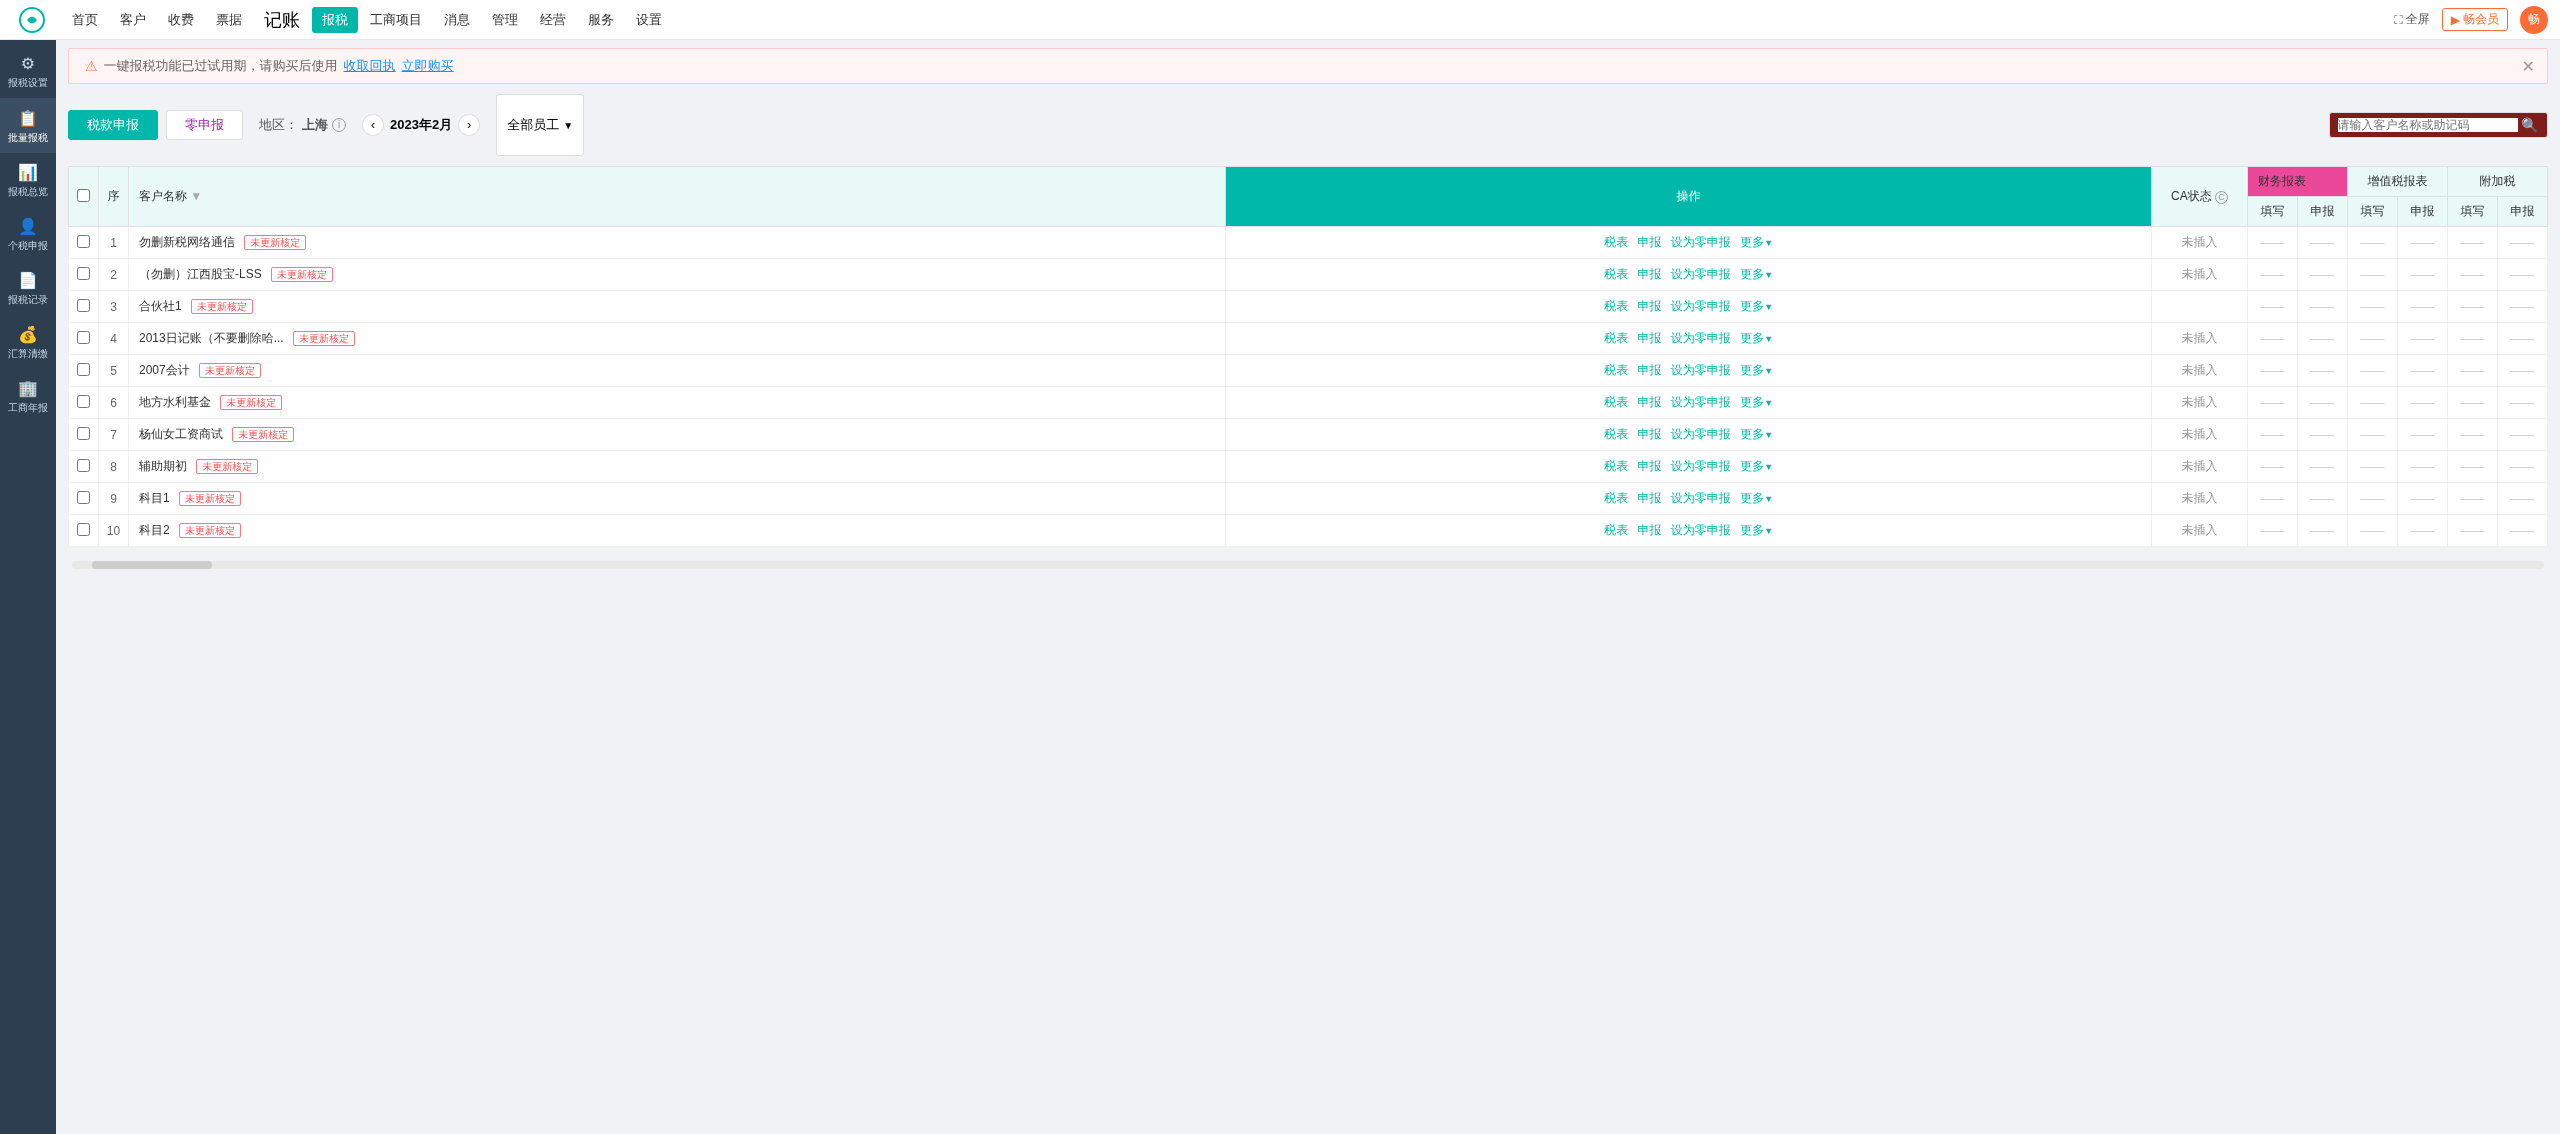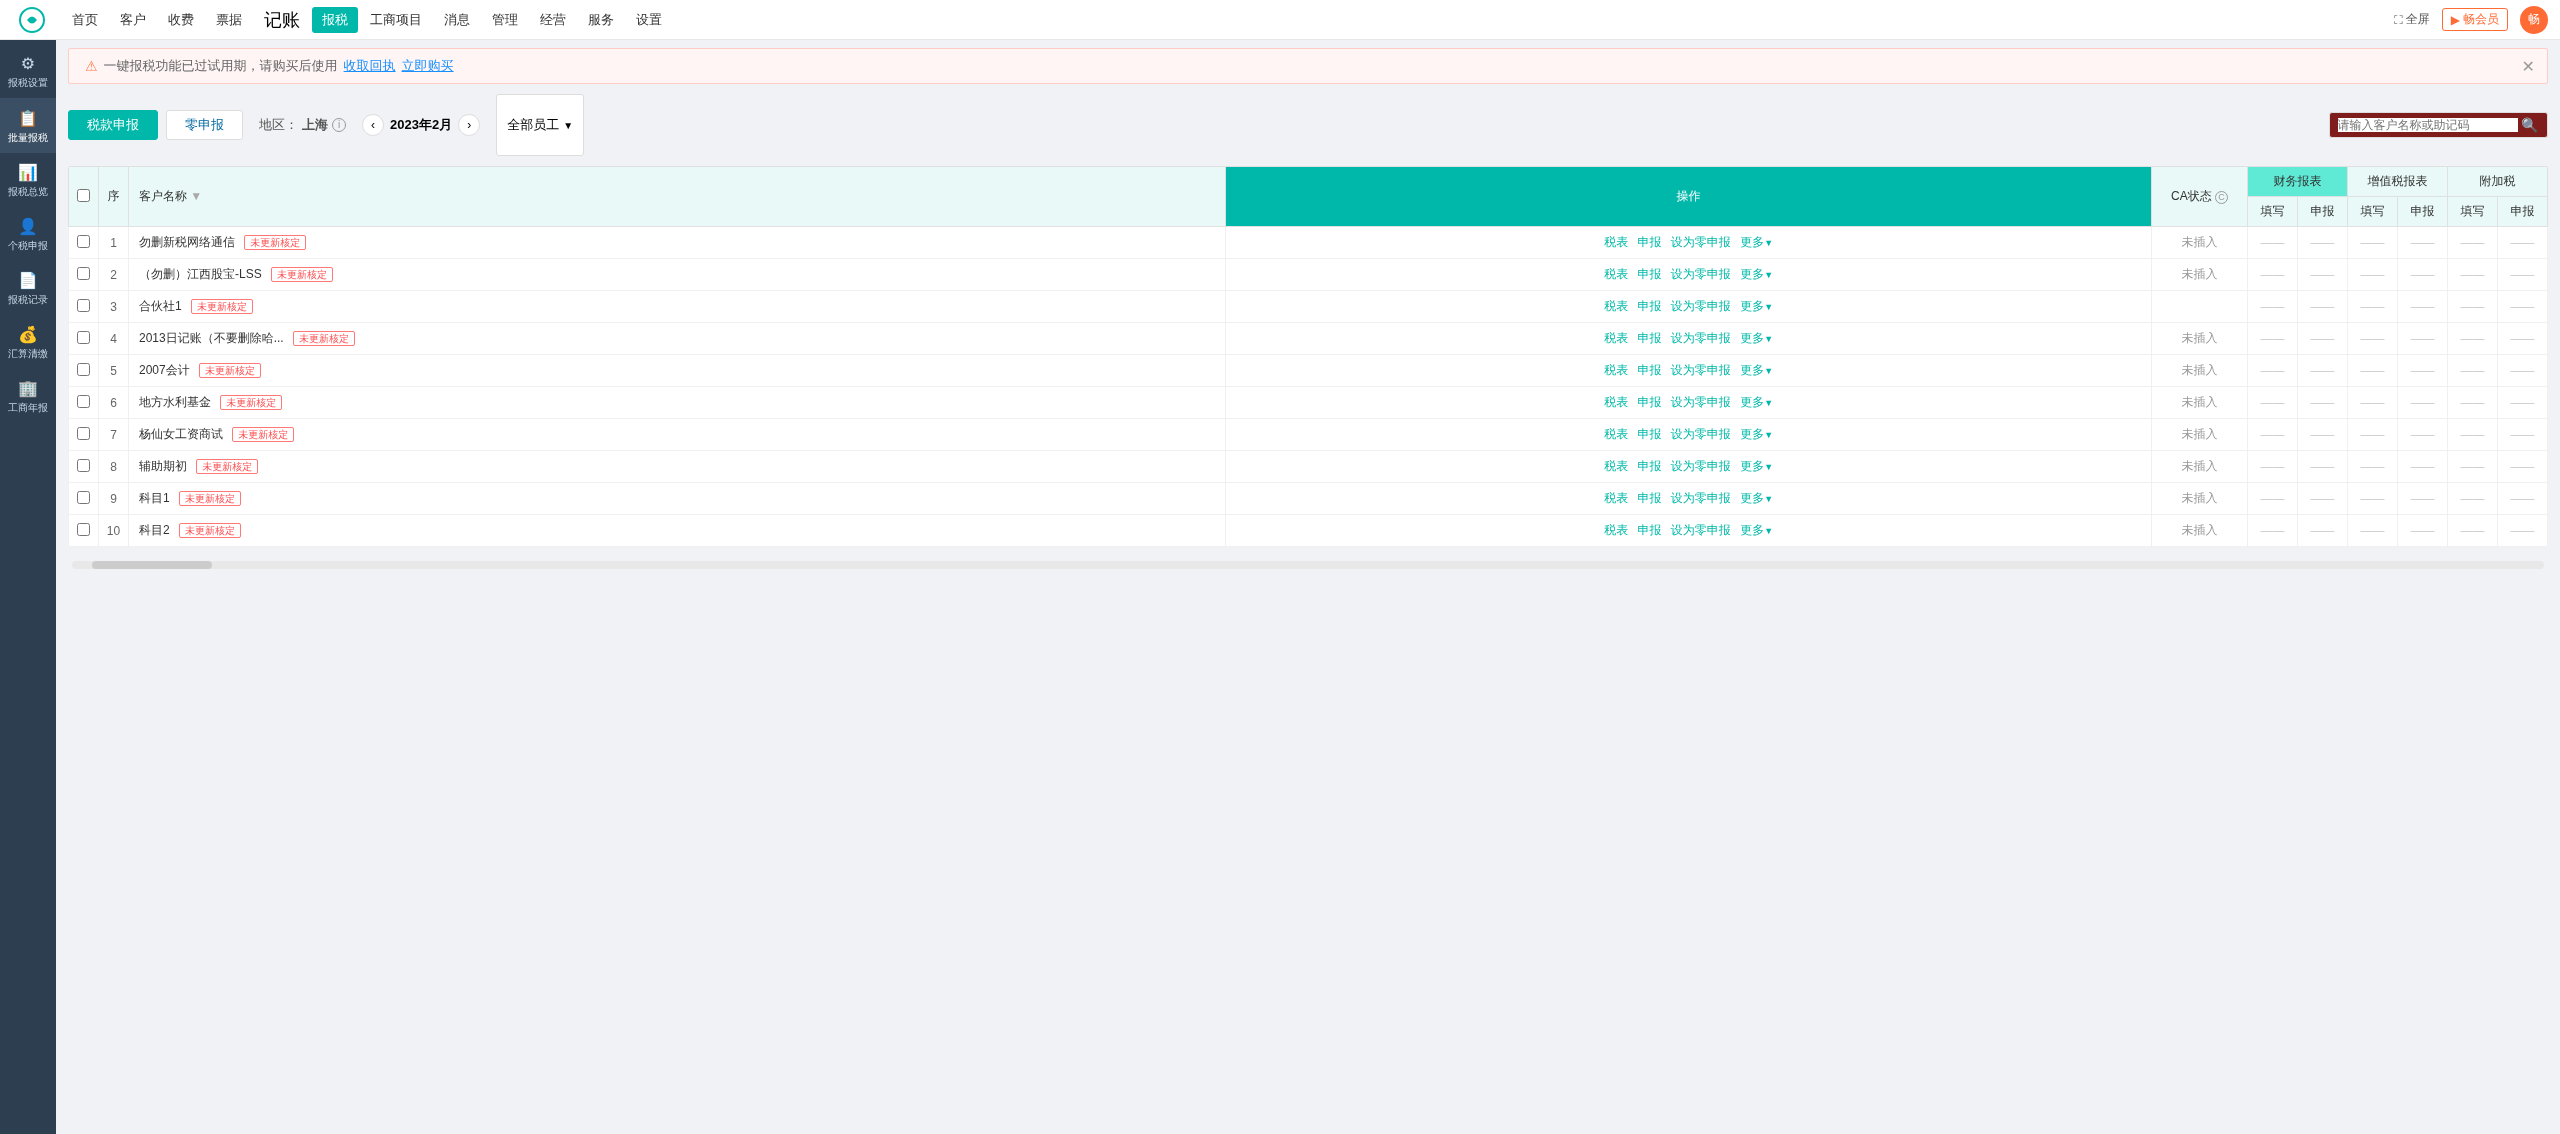--- a/index.html
+++ b/index.html
@@ -85,21 +85,21 @@
       <div style="background:#fff5f5;border:1px solid #ffccc7;padding:8px 16px;display:flex;align-items:center;gap:6px;font-size:13px;margin:8px 12px 0;border-radius:2px;position:relative;">
         <span style="color:#ff7a45;font-size:14px;">⚠</span>
         <span style="color:#666;">一键报税功能已过试用期，请购买后使用</span>
         <span style="color:#1890ff;cursor:pointer;text-decoration:underline;">收取回执</span>
         <span style="color:#1890ff;cursor:pointer;text-decoration:underline;">立即购买</span>
         <span style="position:absolute;right:12px;cursor:pointer;color:#999;font-size:16px;">✕</span>
       </div>
 
       <div style="display:flex;align-items:center;gap:8px;padding:10px 12px;">
         <button style="padding:5px 18px;border-radius:3px;border:1px solid #00b8a9;background:#00b8a9;cursor:pointer;font-size:13px;color:#fff;">税款申报</button>
-        <button style="padding:5px 18px;border-radius:3px;border:1px solid #ddd;background:#fff;cursor:pointer;font-size:13px;color:#0369a1;">零申报</button>
+        <button style="padding:5px 18px;border-radius:3px;border:1px solid #ddd;background:#fff;cursor:pointer;font-size:13px;color:#a21caf;">零申报</button>
         <div style="font-size:13px;color:#555;display:flex;align-items:center;gap:4px;margin-left:8px;">
           <span>地区：</span>
           <span style="font-weight:bold;">上海</span>
           <span style="display:inline-block;width:14px;height:14px;border-radius:50%;border:1px solid #999;text-align:center;line-height:12px;font-size:10px;color:#999;cursor:pointer;">i</span>
         </div>
         <div style="display:flex;align-items:center;gap:6px;margin-left:8px;">
           <button style="width:22px;height:22px;border:1px solid #ddd;background:#fff;border-radius:50%;display:flex;align-items:center;justify-content:center;cursor:pointer;font-size:12px;">‹</button>
           <span style="font-weight:bold;font-size:13px;">2023年2月</span>
           <button style="width:22px;height:22px;border:1px solid #ddd;background:#fff;border-radius:50%;display:flex;align-items:center;justify-content:center;cursor:pointer;font-size:12px;">›</button>
         </div>
@@ -122,21 +122,21 @@
                 <input type="checkbox" style="">
               </th>
               <th rowspan="3" style="padding:8px 6px;background:#e8f9f7;border:1px solid #e0e0e0;font-weight:normal;color:#333;width:30px;">序</th>
               <th rowspan="3" style="padding:8px 10px;background:#e8f9f7;border:1px solid #e0e0e0;font-weight:normal;color:#333;text-align:left;min-width:160px;">
                 客户名称 <span style="cursor:pointer;color:#aaa;">▼</span>
               </th>
               <th rowspan="3" style="padding:8px 10px;background:#00b8a9;border:1px solid #e0e0e0;font-weight:normal;color:#fff;min-width:200px;">操作</th>
               <th rowspan="3" style="padding:8px 19px;background:#e8f9f7;border:1px solid #e0e0e0;font-weight:normal;color:#333;width:80px;">
                 CA状态 <span style="display:inline-block;width:13px;height:13px;border-radius:50%;border:1px solid #999;text-align:center;line-height:11px;font-size:9px;color:#999;cursor:pointer;">C</span>
               </th>
-              <th colspan="2" style="padding:6px 10px;background:#5eead4;border:1px solid #e0e0e0;font-weight:normal;color:#333;text-align:center;">财务报表</th>
+              <th colspan="2" style="padding:6px 10px;background:#ec4899;border:1px solid #e0e0e0;font-weight:normal;color:#333;text-align:left;">财务报表</th>
               <th colspan="2" style="padding:6px 10px;background:#e8f9f7;border:1px solid #e0e0e0;font-weight:normal;color:#333;text-align:center;">增值税报表</th>
               <th colspan="2" style="padding:6px 10px;background:#e8f9f7;border:1px solid #e0e0e0;font-weight:normal;color:#333;text-align:center;">附加税</th>
             </tr>
             <tr>
               <th style="padding:6px;background:#e8f9f7;border:1px solid #e0e0e0;font-weight:normal;color:#333;text-align:center;width:50px;">填写</th>
               <th style="padding:6px;background:#e8f9f7;border:1px solid #e0e0e0;font-weight:normal;color:#333;text-align:center;width:50px;">申报</th>
               <th style="padding:6px;background:#e8f9f7;border:1px solid #e0e0e0;font-weight:normal;color:#333;text-align:center;width:50px;">填写</th>
               <th style="padding:6px;background:#e8f9f7;border:1px solid #e0e0e0;font-weight:normal;color:#333;text-align:center;width:50px;">申报</th>
               <th style="padding:6px;background:#e8f9f7;border:1px solid #e0e0e0;font-weight:normal;color:#333;text-align:center;width:50px;">填写</th>
               <th style="padding:6px;background:#e8f9f7;border:1px solid #e0e0e0;font-weight:normal;color:#333;text-align:center;width:50px;">申报</th>

